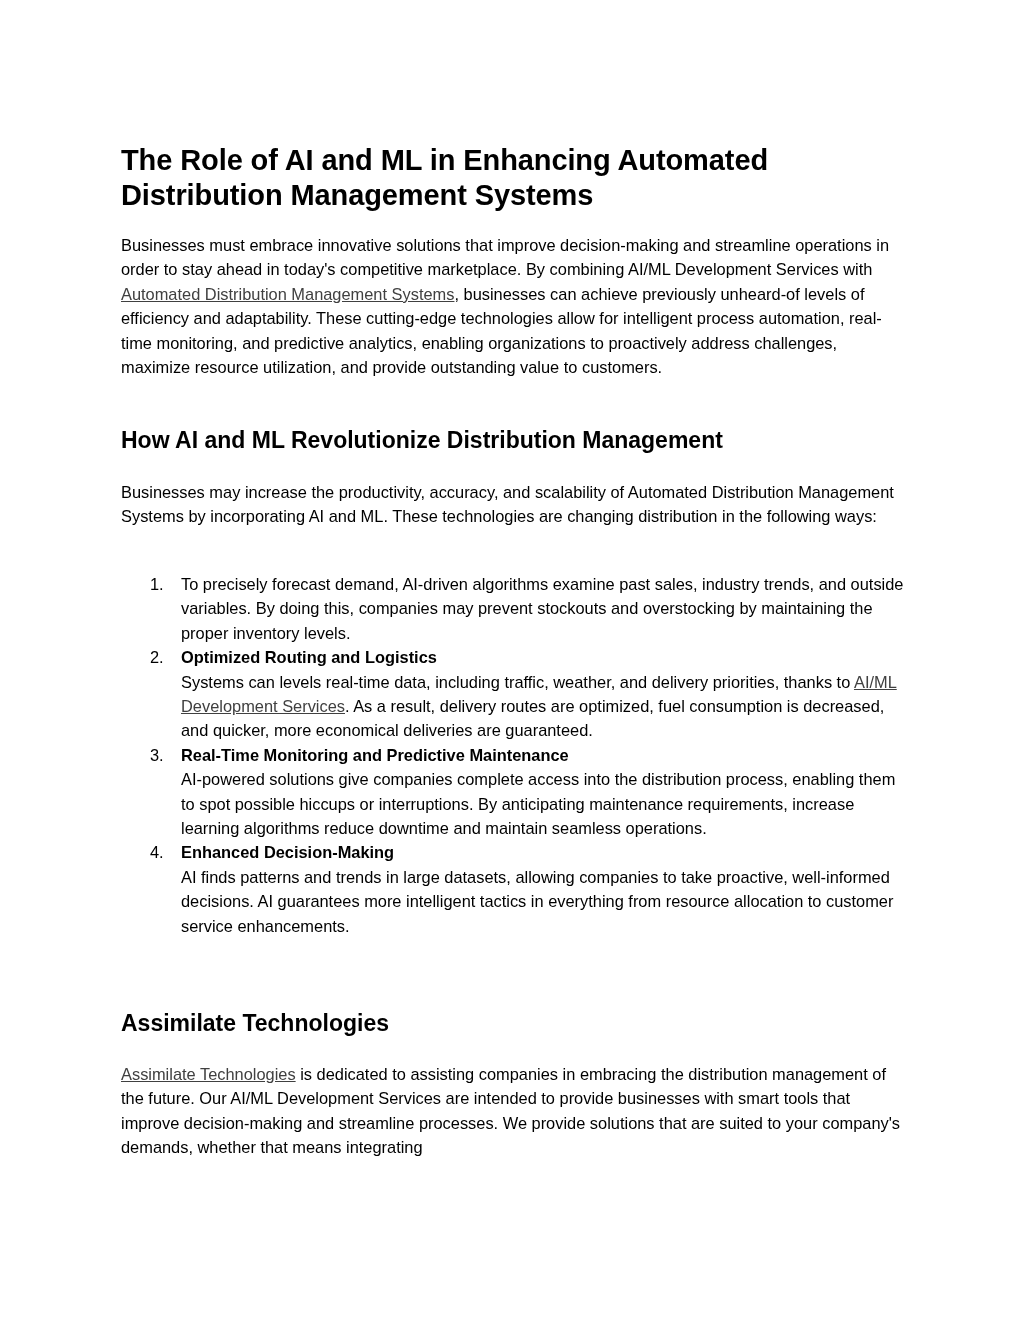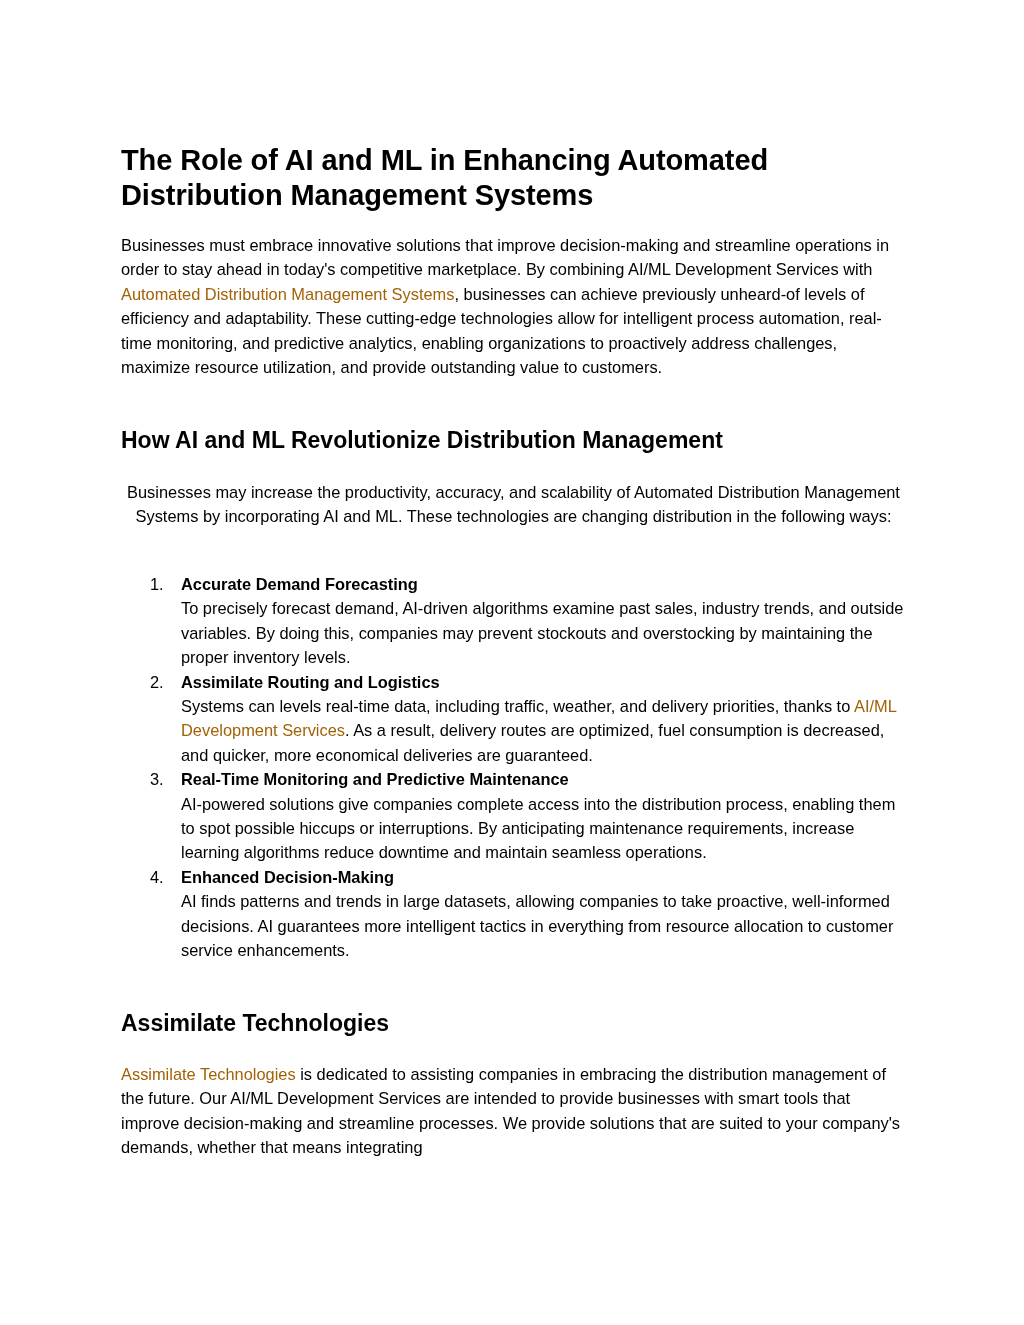--- a/index.html
+++ b/index.html
@@ -13,21 +13,21 @@
     font-size: 29px; font-weight: bold; line-height: 35px; letter-spacing: -0.1px;
   }
   h2 {
     position: absolute; left: 0; margin: 0;
     font-size: 23px; font-weight: bold; line-height: 35px;
   }
   p {
     position: absolute; left: 0; margin: 0; width: 785px;
     font-size: 16.4px; line-height: 24.4px;
   }
-  a.link { color: #a16207; }
+  a.link { color: #404040; text-decoration: underline; }
   ol {
     position: absolute; left: 0; top: 572px; margin: 0; padding: 0;
     list-style: none; width: 790px;
   }
   ol li { position: relative; padding-left: 60px; font-size: 16.4px; line-height: 24.4px; }
   ol li .num { position: absolute; left: 29px; top: 0; }
   ol li .title { font-weight: bold; display: block; }
   ol li .body { display: block; }
 </style>
 </head>
@@ -35,31 +35,30 @@
 
 <div class="page">
   <h1>The Role of AI and ML in Enhancing Automated Distribution Management Systems</h1>
 
   <p style="top:233px;">
     <span>Businesses must embrace innovative solutions that improve decision-making and streamline operations in order to stay ahead in today's competitive marketplace. By combining AI/ML Development Services with </span><a class="link">Automated Distribution Management Systems</a><span>, businesses can achieve previously unheard-of levels of efficiency and adaptability. These cutting-edge technologies allow for intelligent process automation, real-time monitoring, and predictive analytics, enabling organizations to proactively address challenges, maximize resource utilization, and provide outstanding value to customers.</span>
   </p>
 
   <h2 style="top:423px;">How AI and ML Revolutionize Distribution Management</h2>
 
-  <p style="top:480px;text-align:center;">Businesses may increase the productivity, accuracy, and scalability of Automated Distribution Management Systems by incorporating AI and ML. These technologies are changing distribution in the following ways:</p>
+  <p style="top:480px;">Businesses may increase the productivity, accuracy, and scalability of Automated Distribution Management Systems by incorporating AI and ML. These technologies are changing distribution in the following ways:</p>
 
   <ol>
     <li>
       <span class="num">1.</span>
-      <span class="title">Accurate Demand Forecasting</span>
       <span class="body">To precisely forecast demand, AI-driven algorithms examine past sales, industry trends, and outside variables. By doing this, companies may prevent stockouts and overstocking by maintaining the proper inventory levels.</span>
     </li>
     <li>
       <span class="num">2.</span>
-      <span class="title">Assimilate Routing and Logistics</span>
+      <span class="title">Optimized Routing and Logistics</span>
       <span class="body"><span>Systems can levels real-time data, including traffic, weather, and delivery priorities, thanks to </span><a class="link">AI/ML Development Services</a><span>. As a result, delivery routes are optimized, fuel consumption is decreased, and quicker, more economical deliveries are guaranteed.</span></span>
     </li>
     <li>
       <span class="num">3.</span>
       <span class="title">Real-Time Monitoring and Predictive Maintenance</span>
       <span class="body">AI-powered solutions give companies complete access into the distribution process, enabling them to spot possible hiccups or interruptions. By anticipating maintenance requirements, increase learning algorithms reduce downtime and maintain seamless operations.</span>
     </li>
     <li>
       <span class="num">4.</span>
       <span class="title">Enhanced Decision-Making</span>

